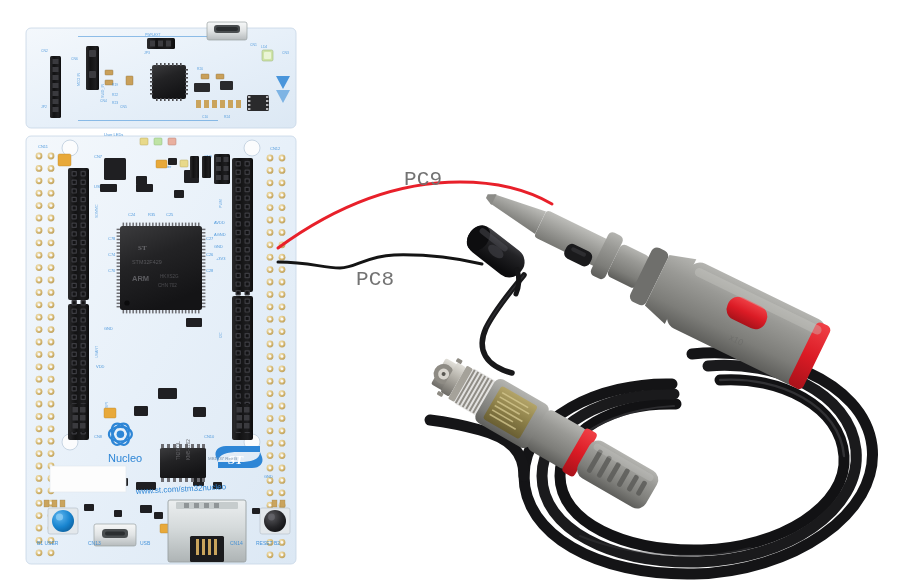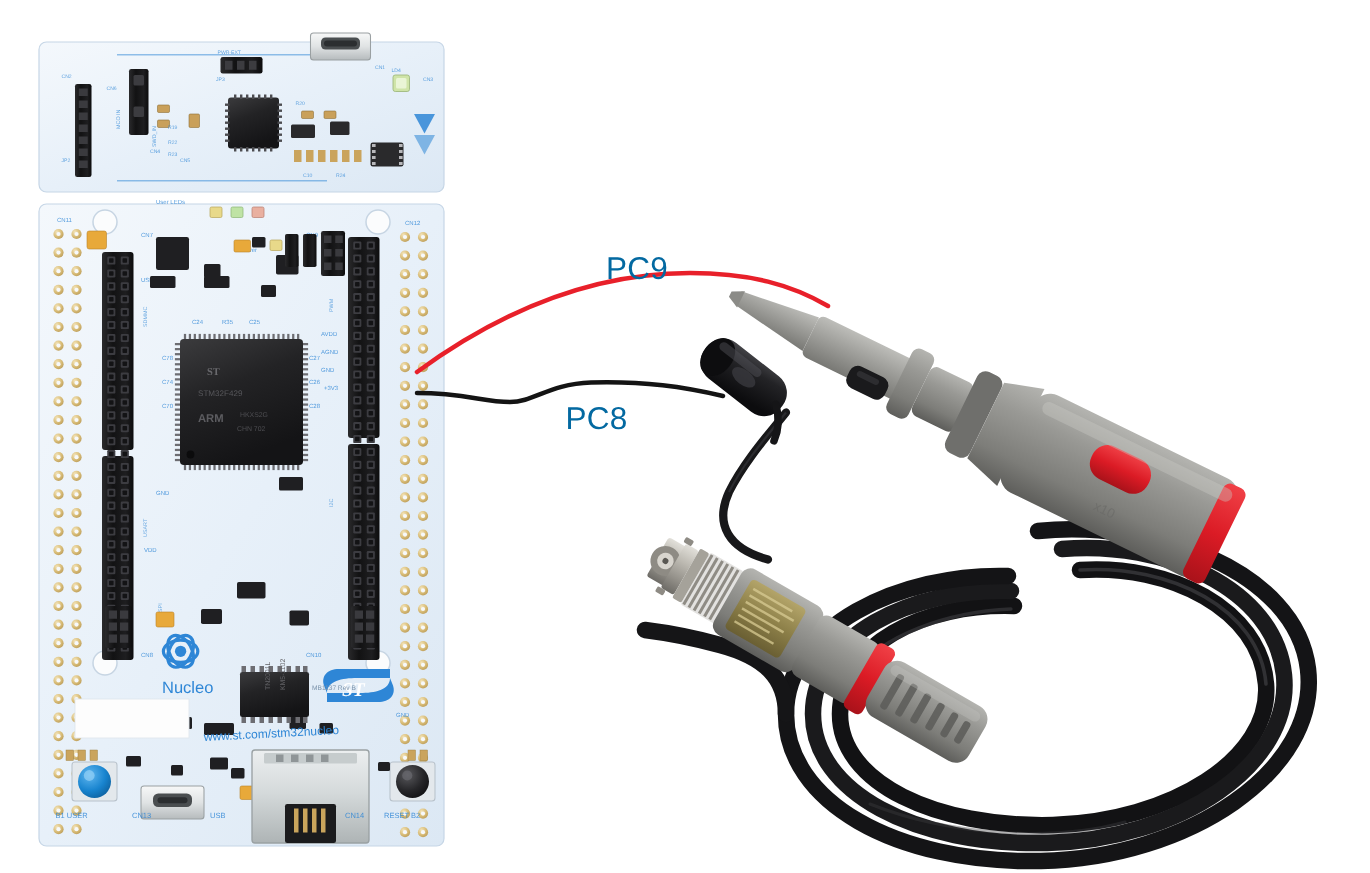--- a/index.html
+++ b/index.html
@@ -1,21 +1,21 @@
 <!DOCTYPE html>
 <html><head>
 <meta charset="utf-8">
 <style>
   html,body{margin:0;padding:0;background:#ffffff;}
   body{width:913px;height:582px;overflow:hidden;position:relative;
        font-family:"Liberation Sans","DejaVu Sans",sans-serif;}
   #stage{position:absolute;left:0;top:0;width:913px;height:582px;background:#fff;}
   .abs{position:absolute;}
   svg{display:block;}
-  .lbl{position:absolute;font-size:21px;color:#0369a1;letter-spacing:.2px;white-space:nowrap;}
+  .lbl{position:absolute;font-size:21px;color:#737373;letter-spacing:.2px;white-space:nowrap;font-family:Liberation Mono, monospace;}
 </style>
 </head>
 <body>
 
 <div id="stage">
 
   <svg class="abs" style="left:8px;top:8px;" width="320" height="570" viewBox="0 0 320 570">
     <defs>
       <linearGradient id="pcbg" x1="0" y1="0" x2="1" y2="1">
         <stop offset="0" stop-color="#f4f8fc"></stop>
@@ -1220,15 +1220,15 @@
     <g transform="rotate(38 78 72)">
       <rect x="44" y="58" width="64" height="30" rx="14" fill="url(#blkg)"></rect>
       <ellipse cx="54" cy="73" rx="10" ry="14" fill="#0d0d0f"></ellipse>
       <ellipse cx="76" cy="73" rx="9" ry="5" fill="#3b3b40" opacity="0.75"></ellipse>
       <rect x="50" y="62" width="34" height="6" rx="3" fill="#55555a" opacity="0.45"></rect>
       <path d="M104 74 C 112 80, 116 86, 118 94" stroke="#151517" stroke-width="5" fill="none" stroke-linecap="round"></path>
     </g>
   </svg>
 
   <div class="lbl" style="left:404px;top:168px;">PC9</div>
-  <div class="lbl" style="left:377px;top:268px;">PC8</div>
+  <div class="lbl" style="left:356px;top:268px;">PC8</div>
 
 </div>
 
 </body></html>

